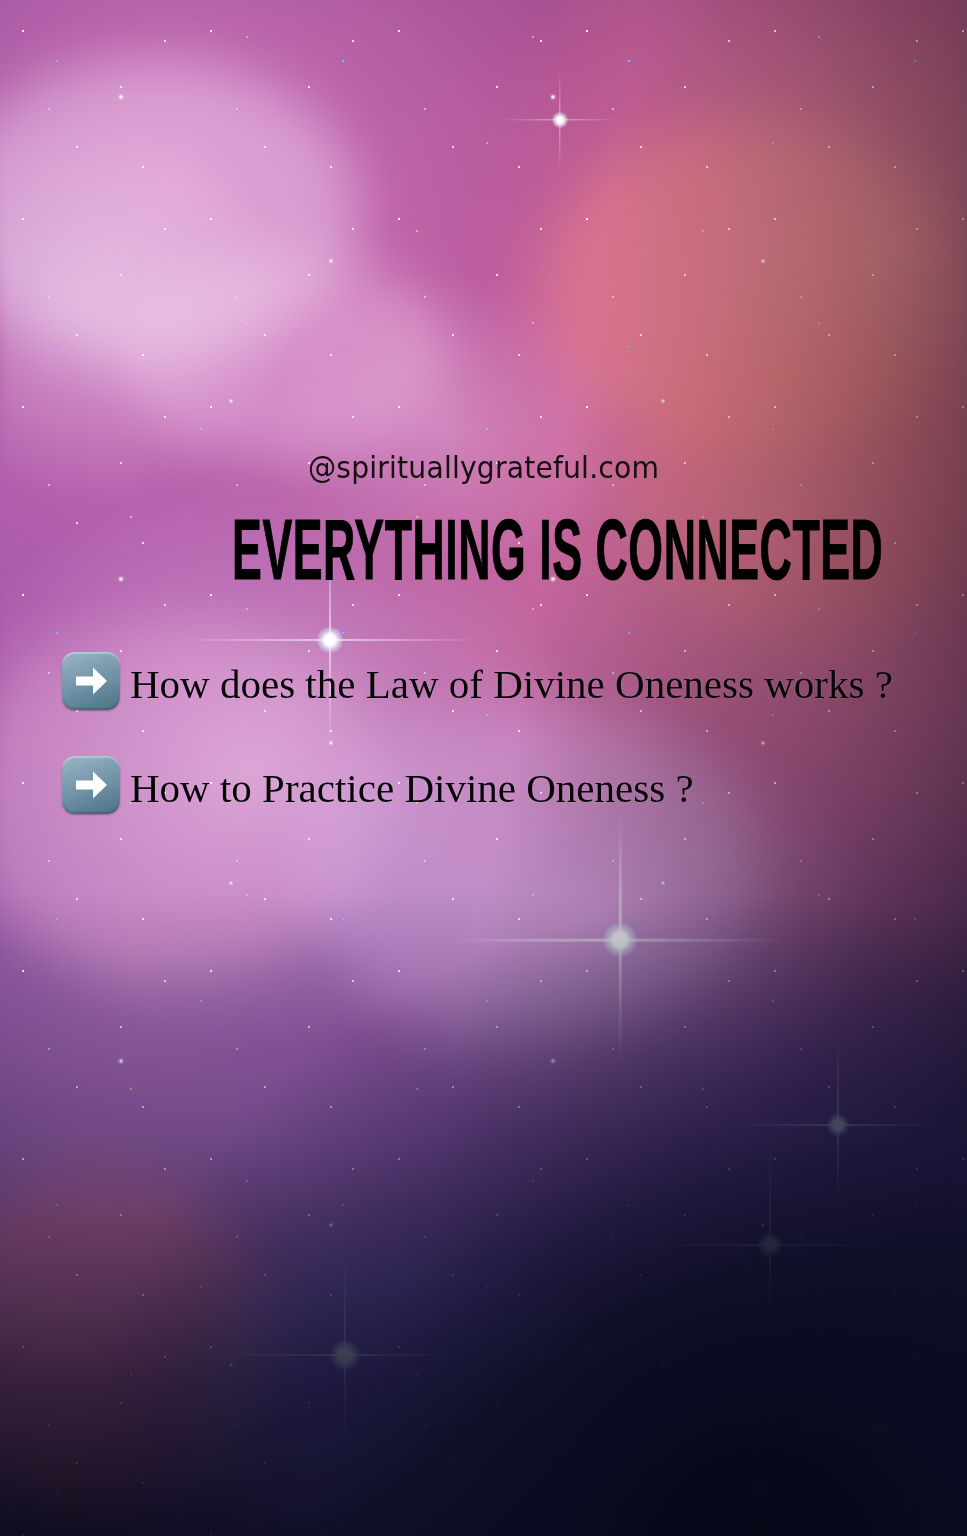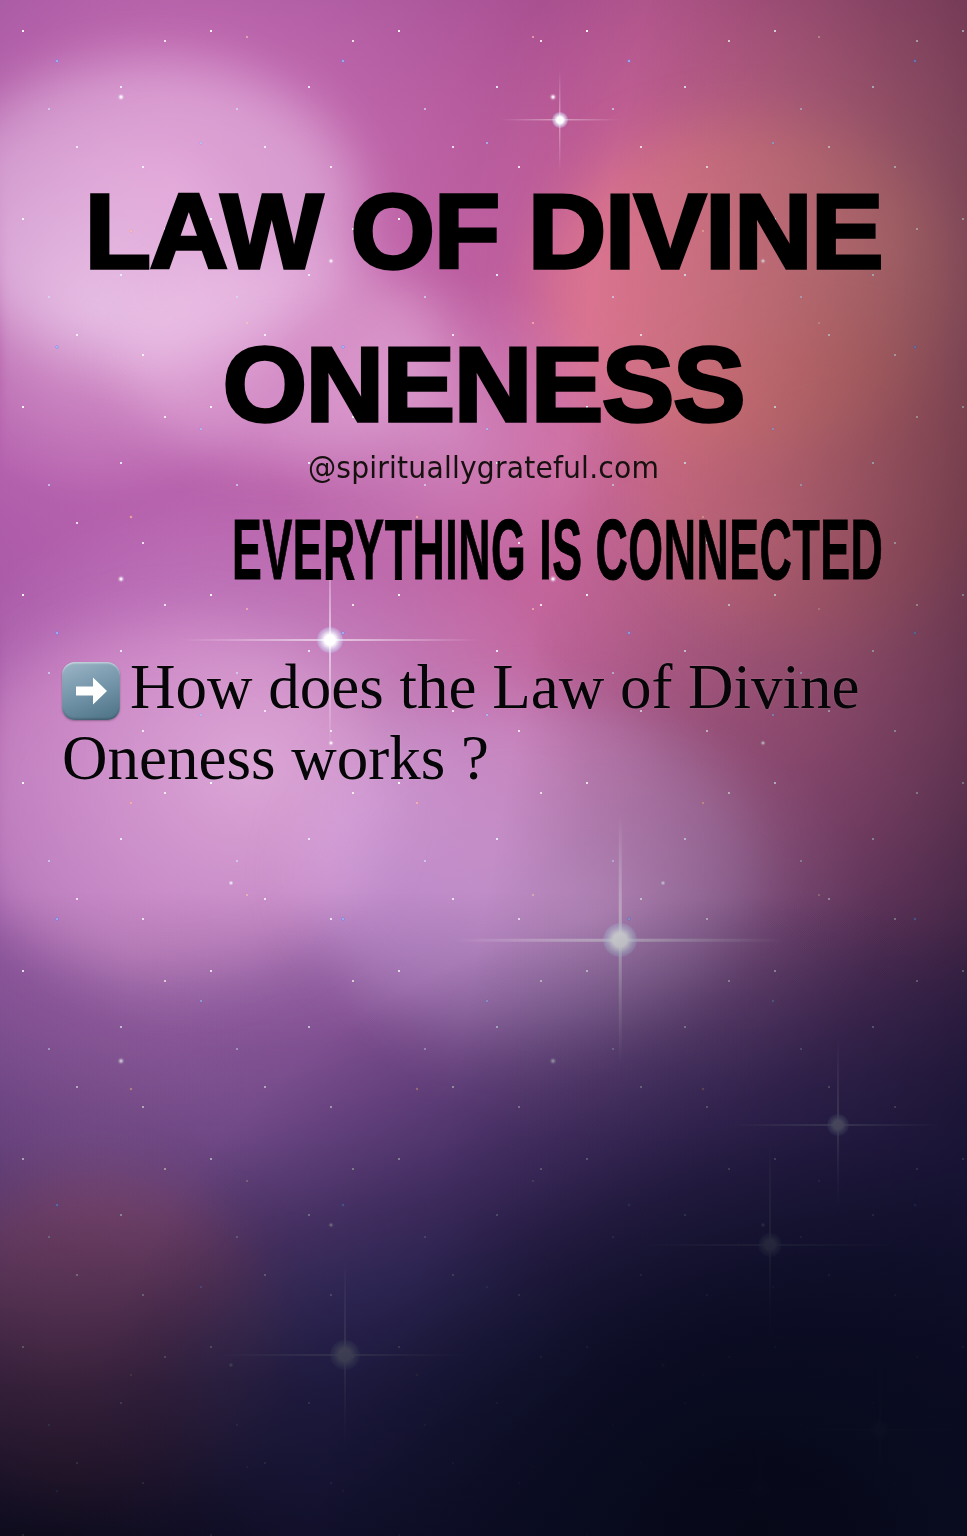--- a/index.html
+++ b/index.html
@@ -136,21 +136,21 @@
     font-weight:700;font-size:86px;color:#000;
     letter-spacing:1px;
     transform:scaleX(.52);
     white-space:nowrap;
     -webkit-text-stroke:1px #000;
   }
 
   #bullets{position:absolute;left:62px;right:40px;top:652px;}
   .bullet{
     font-family:"Liberation Serif",serif;
-    font-size:63px;line-height:1.13;color:#060508;
+    font-size:41px;line-height:1.13;color:#060508;
     margin-bottom:46px;
     text-shadow:0 0 2px rgba(255,255,255,.18);
   }
   .arrow-icon{
     display:inline-block;vertical-align:-12px;
     width:58px;height:58px;margin-right:10px;
     border-radius:13px;
     background:linear-gradient(160deg,#9cb6c6 0%,#87a4b7 26%,#6d8fa4 58%,#567a8e 86%,#4e7286 100%);
     box-shadow:inset 0 1.5px 1.5px rgba(255,255,255,.45),
                inset 0 -1.5px 2px rgba(0,0,0,.22),
@@ -221,36 +221,39 @@
     <div class="sh" style="width:120px;height:1.4px;"></div>
     <div class="sv" style="width:1.4px;height:100px;"></div>
     <div class="core" style="width:16px;height:16px;"></div>
   </div>
 
   <div class="bg" id="darkright"></div>
   <div class="bg" id="darkbottom"></div>
 
   <div id="content">
 
-    <div id="title-block">
-      <div class="title-line" id="title-1">LAW OF DIVINE</div>
-      <div class="title-line" id="title-2">ONENESS</div>
-    </div>
 
     <div id="watermark">@spirituallygrateful.com</div>
 
     <div id="subtitle">EVERYTHING IS CONNECTED</div>
 
     <div id="bullets">
 
       <div class="bullet">
         <span class="arrow-icon">
           <svg width="58" height="58" viewBox="0 0 58 58" aria-hidden="true">
             <path d="M14 24.5 H31 V15.5 L45 29 L31 42.5 V33.5 H14 Z" fill="#ffffff"></path>
           </svg>
         </span><span>How does the Law of  Divine Oneness works ?</span>
       </div>
 
+      <div class="bullet">
+        <span class="arrow-icon">
+          <svg width="58" height="58" viewBox="0 0 58 58" aria-hidden="true">
+            <path d="M14 24.5 H31 V15.5 L45 29 L31 42.5 V33.5 H14 Z" fill="#ffffff"></path>
+          </svg>
+        </span><span>How to Practice Divine Oneness ?</span>
+      </div>
 
 
     </div>
   </div>
 </div>
 
 </body></html>

